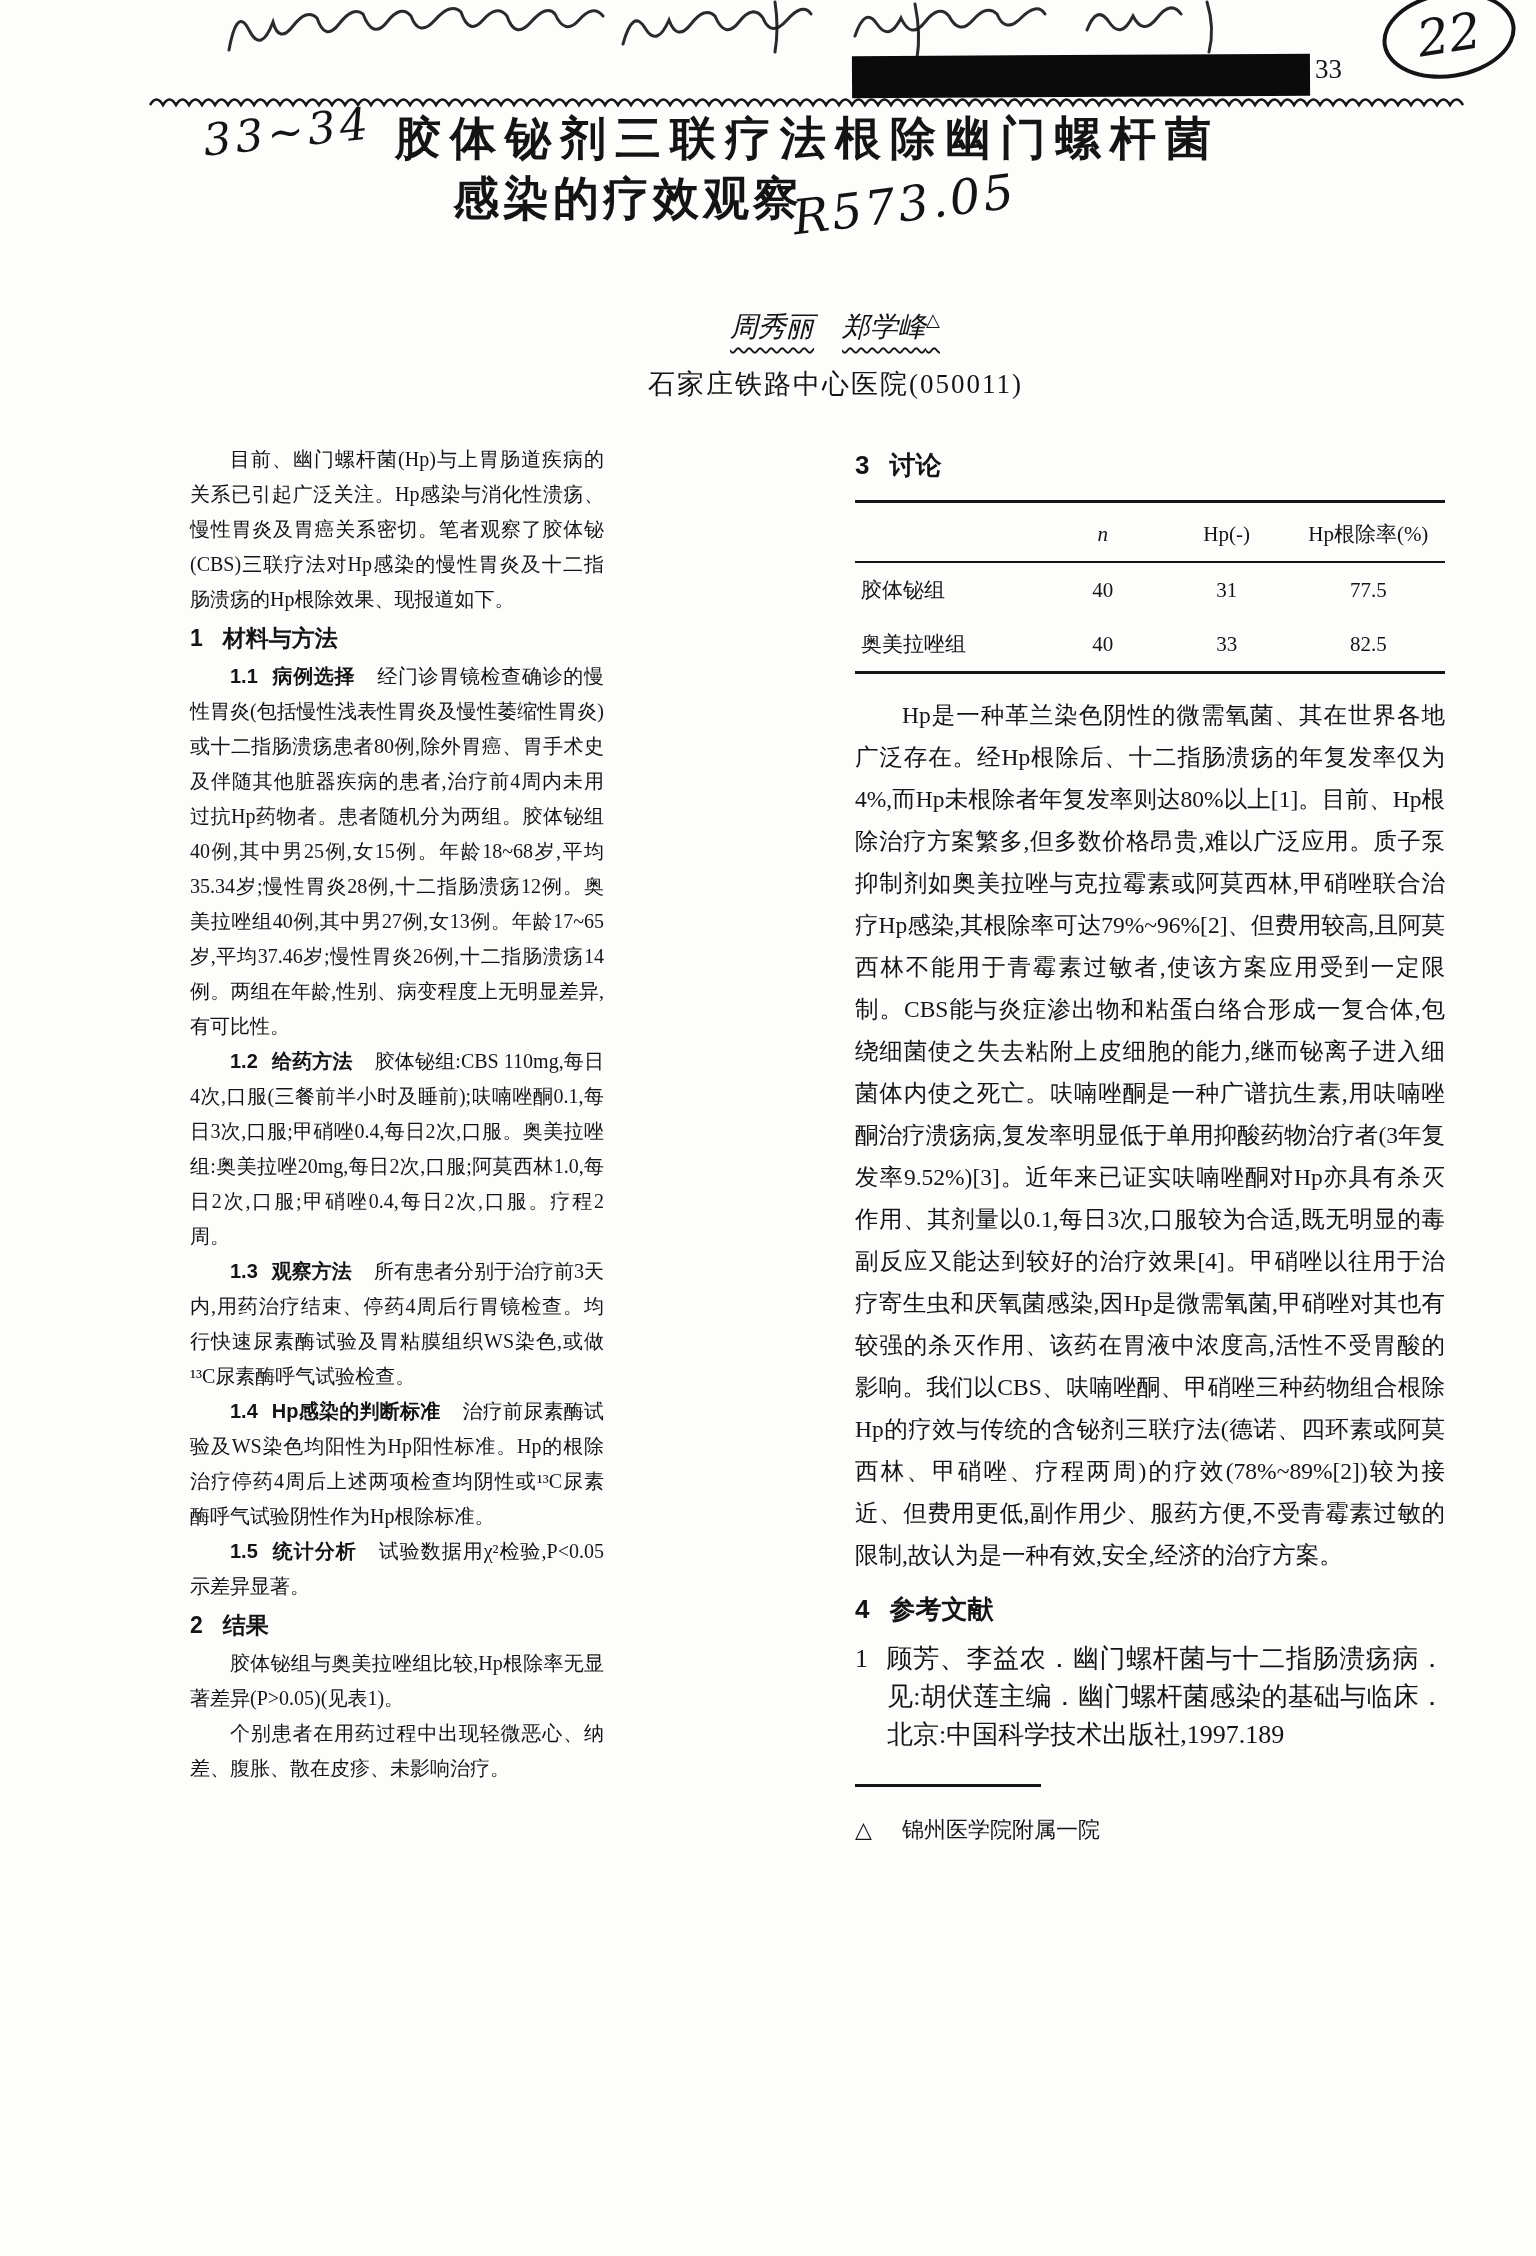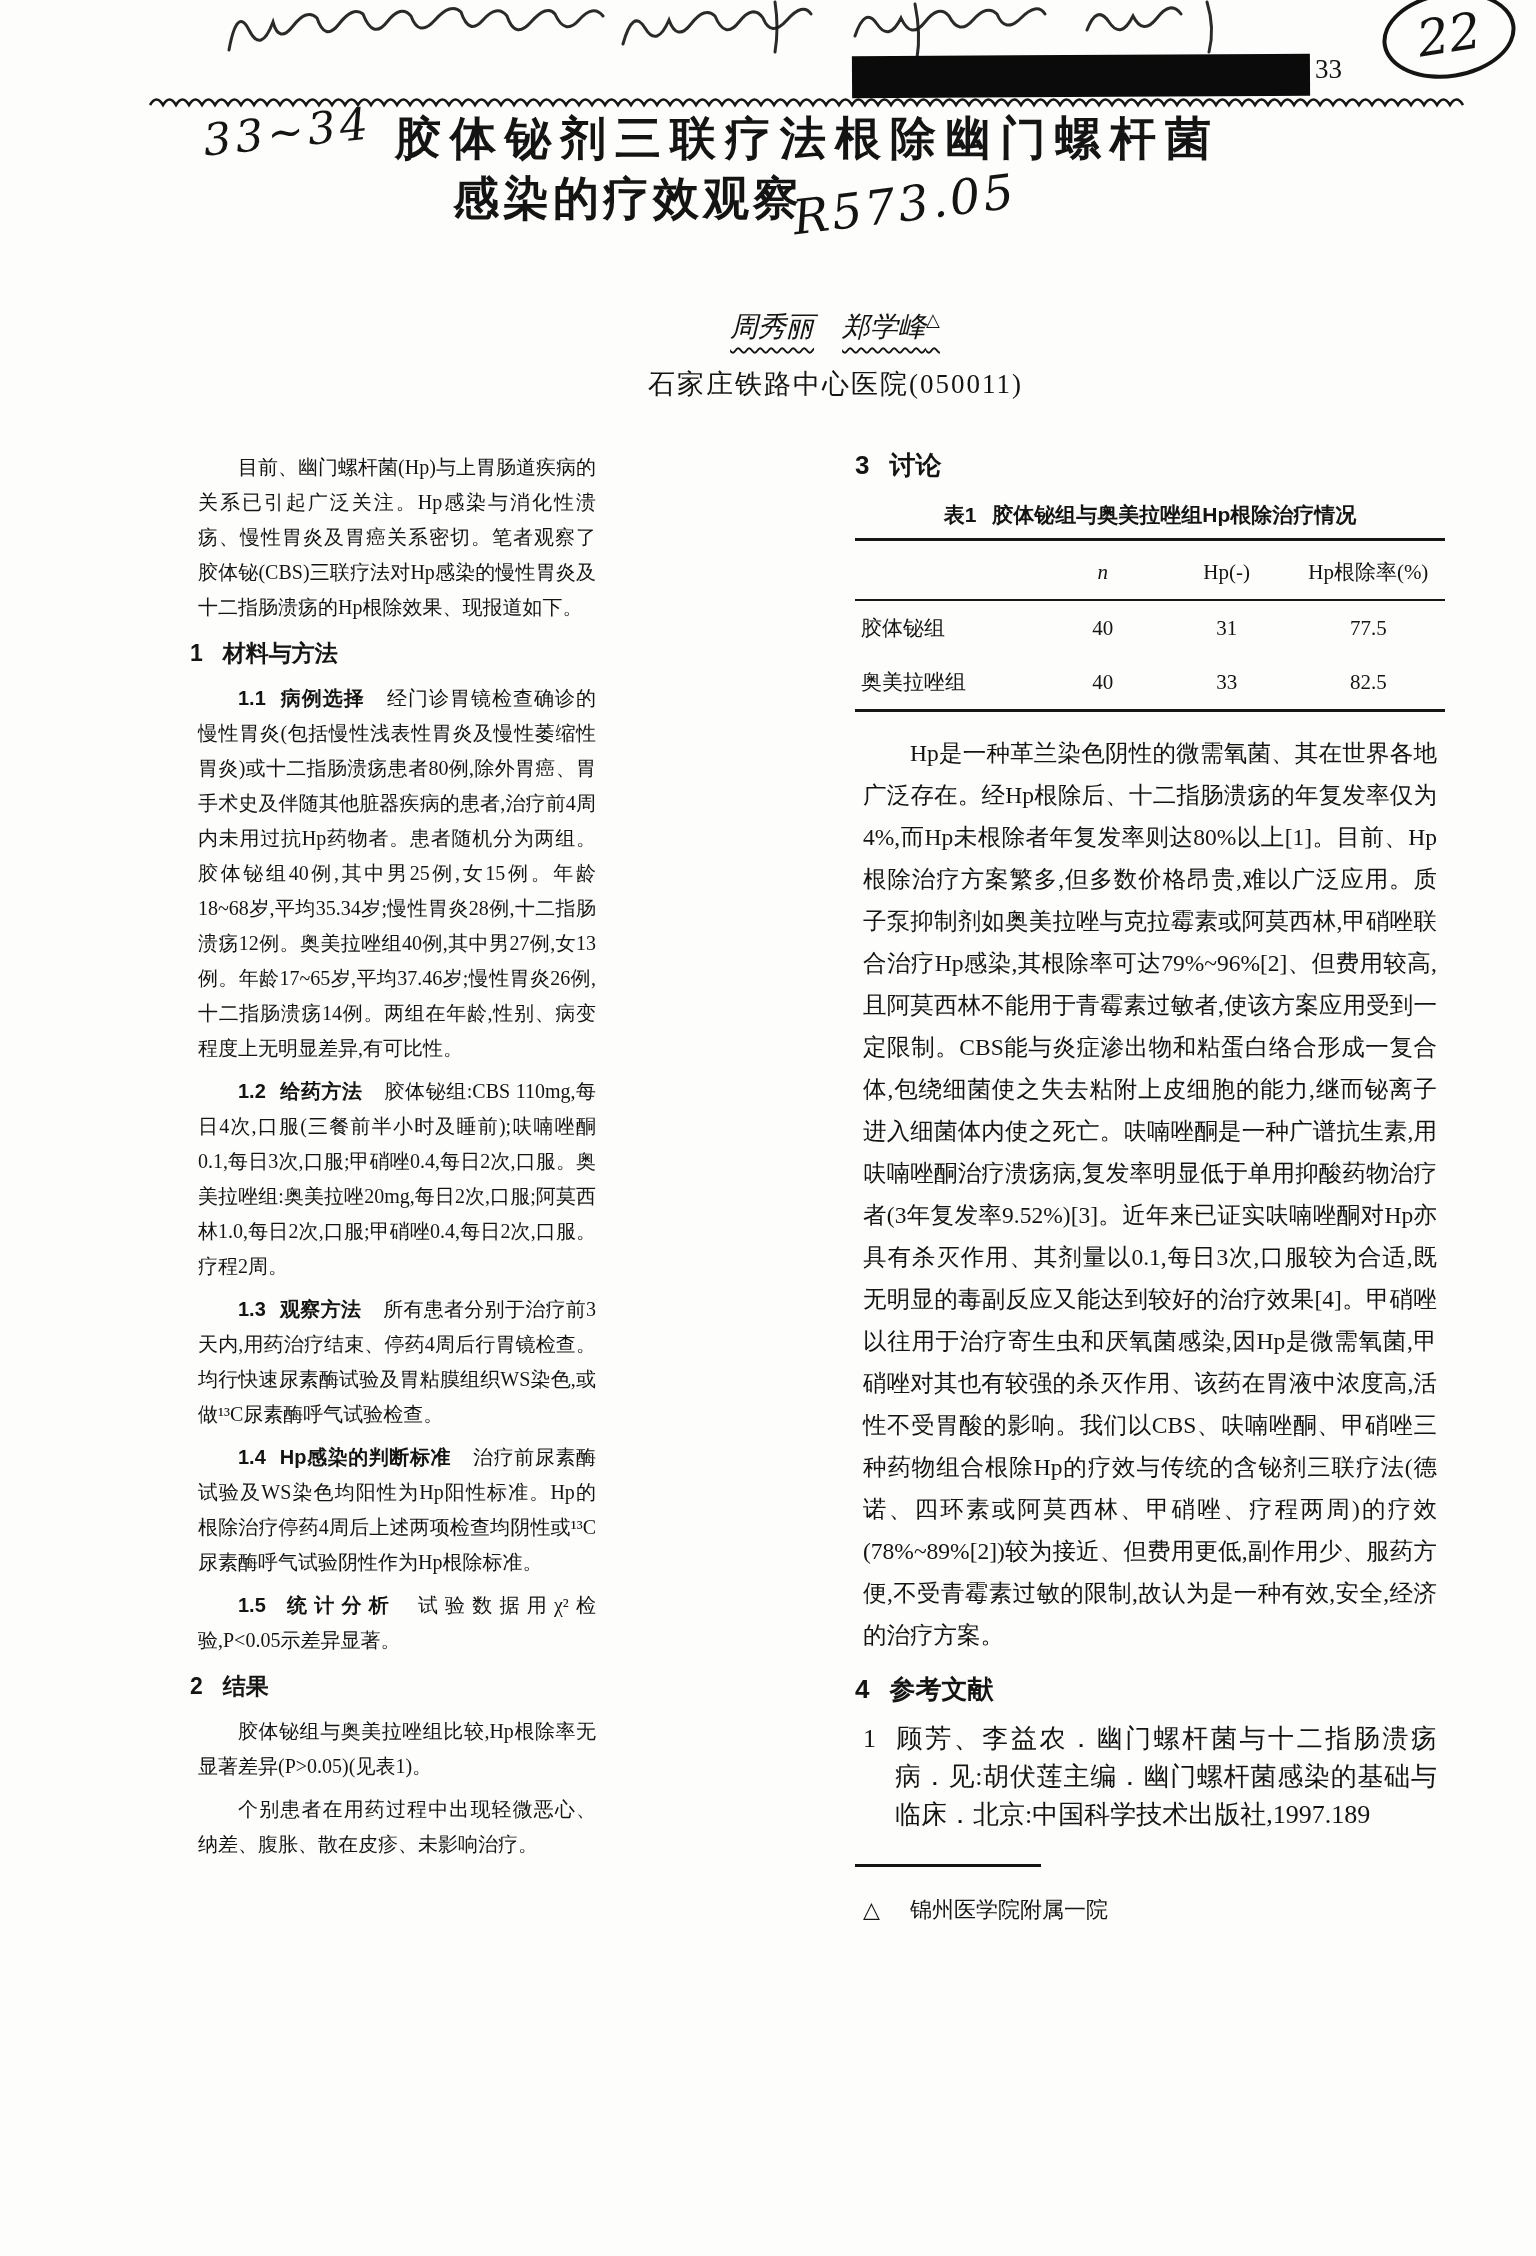--- a/index.html
+++ b/index.html
@@ -33,21 +33,21 @@
   .byline{position:absolute;left:134px;right:0;top:308px;display:flex;justify-content:center;gap:28px;}
   .author{font-size:28px;font-style:italic;
     text-decoration:underline wavy 2px;text-underline-offset:11px;}
   .author sup{font-size:18px;font-style:normal;}
   .affiliation{position:absolute;left:140px;right:5px;top:366px;text-align:center;font-size:27px;letter-spacing:2px;}
   
   .col-left{position:absolute;left:190px;top:442px;width:414px;
     font-size:20px;line-height:35px;text-align:justify;}
   .col-right{position:absolute;left:855px;top:442px;width:590px;
     font-size:23.5px;line-height:42px;text-align:justify;}
-  p{margin:8px;text-indent:2em;}
+  p{margin:0;text-indent:2em;}
   .sec-h{display:flex;gap:20px;text-indent:0;font-weight:bold;
     font-family:"Liberation Sans","DejaVu Sans",sans-serif;}
   .col-left .sec-h{font-size:23px;line-height:40px;margin:1px 0;}
   .col-right .sec-h{font-size:26px;line-height:46px;margin:0 0 2px 0;}
   .sublabel{font-weight:bold;font-family:"Liberation Sans","DejaVu Sans",sans-serif;}
   .sublabel .num{margin-right:14px;}
   .sublabel .ttl{margin-right:22px;}
   
   .tablewrap{margin:12px 0 20px 0;}
   .tcaption{display:flex;justify-content:center;gap:16px;text-indent:0;
@@ -137,24 +137,20 @@
     <p>个别患者在用药过程中出现轻微恶心、纳差、腹胀、散在皮疹、未影响治疗。</p>
   </div>
 
   <div class="col-right">
     <p class="sec-h">
       <span>3</span>
       <span>讨论</span>
     </p>
 
     <div class="tablewrap">
-      <div class="tcaption">
-        <span>表1</span>
-        <span>胶体铋组与奥美拉唑组Hp根除治疗情况</span>
-      </div>
       <table>
         <colgroup>
             <col style="width:32%">
             <col style="width:20%">
             <col style="width:22%">
             <col style="width:26%">
           </colgroup>
         <thead>
           <tr>
             <td class="rowname"></td>

